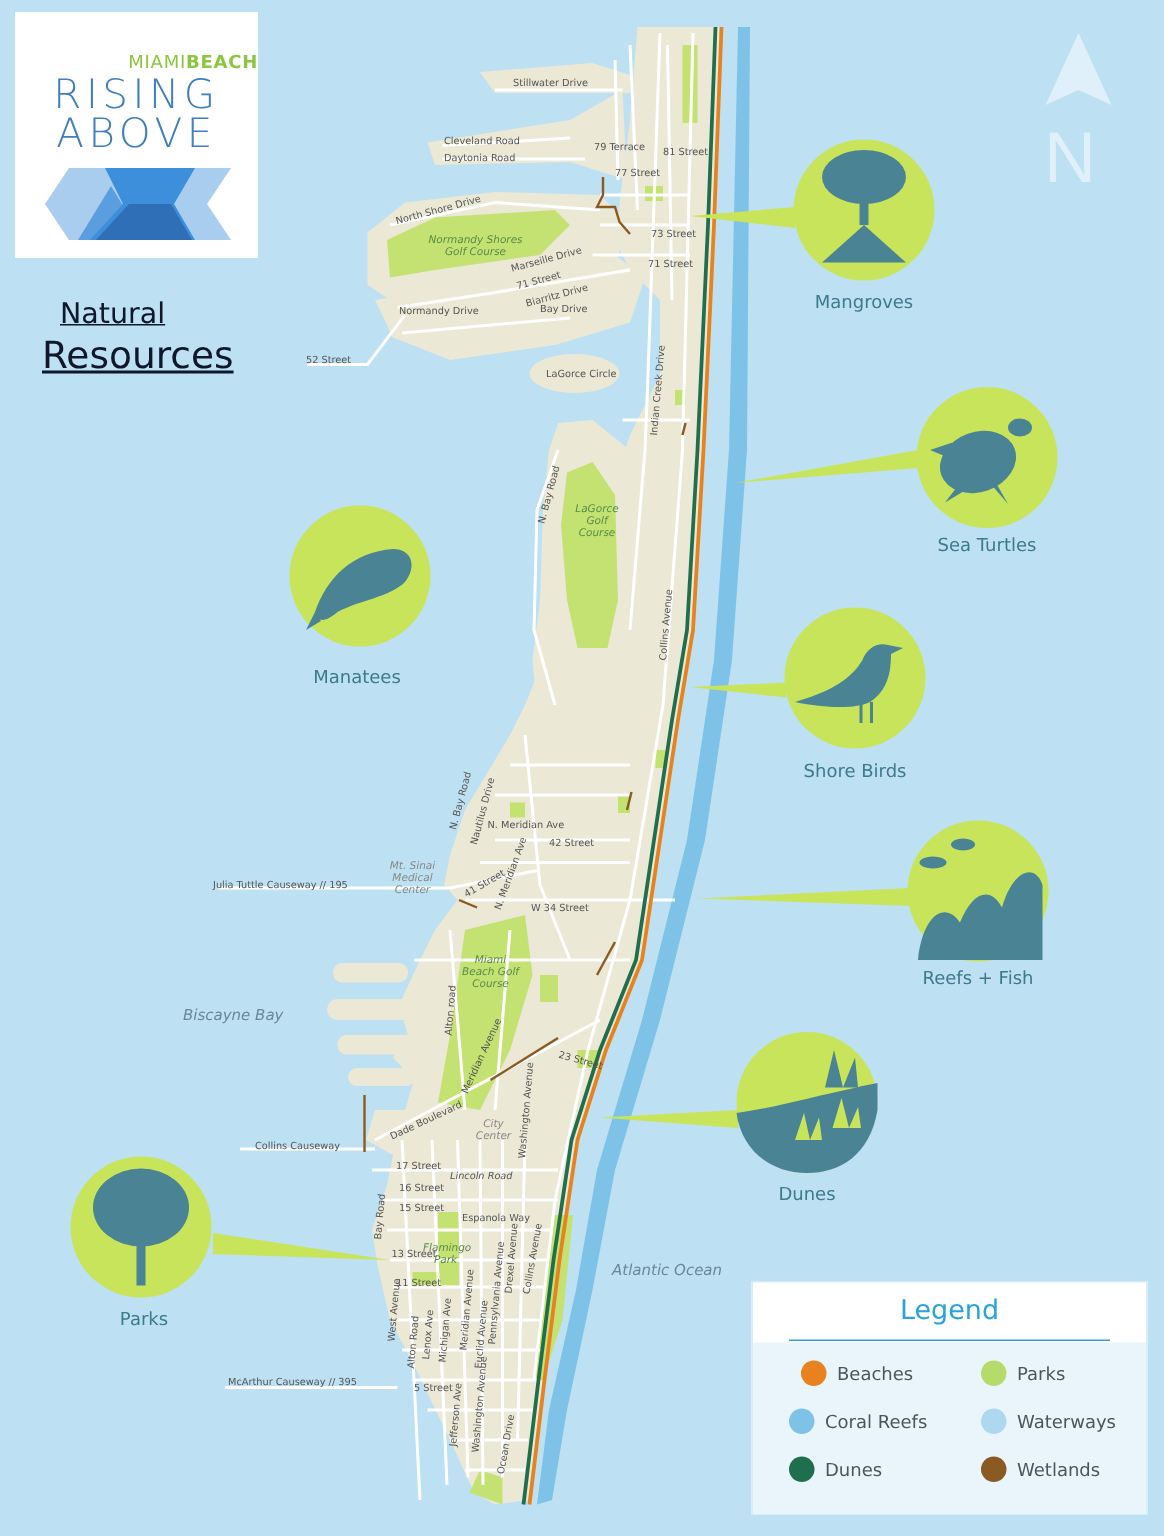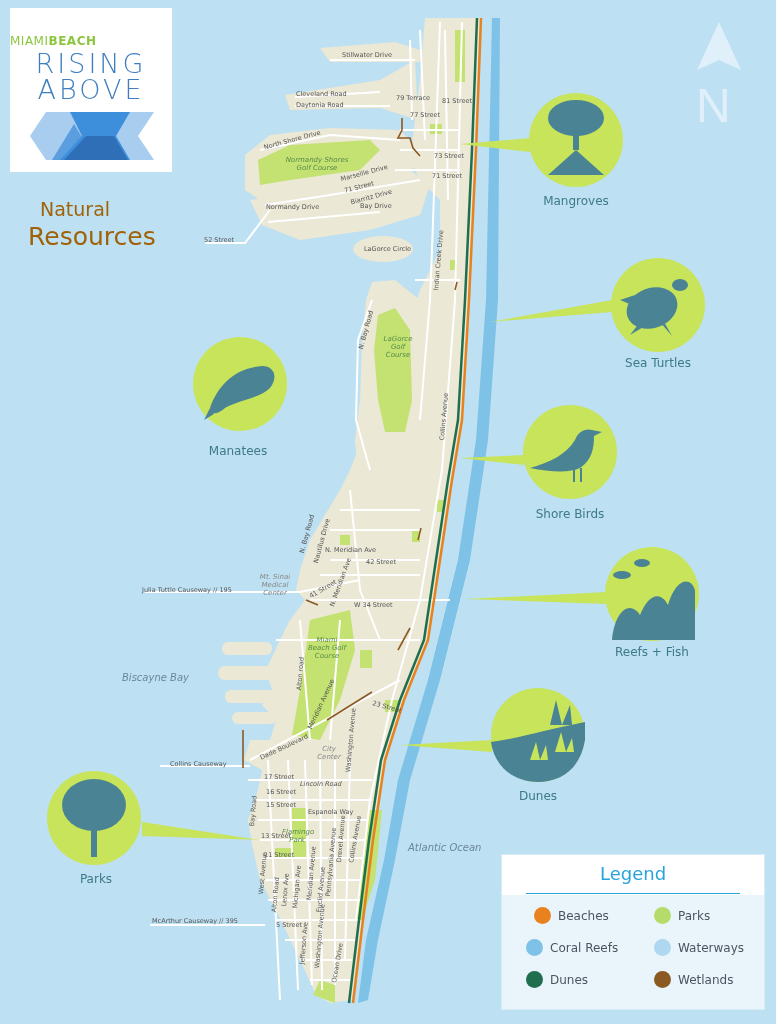--- a/index.html
+++ b/index.html
@@ -1,24 +1,24 @@
 <!DOCTYPE html>
 <html><head>
 <meta charset="utf-8">
 <style>
   html,body{margin:0;padding:0;}
   body{width:776px;height:1024px;position:relative;overflow:hidden;background:#bde0f2;font-family:"DejaVu Sans","Liberation Sans",sans-serif;}
   #map{position:absolute;left:0;top:0;width:776px;height:1024px;}
   .logo-box{position:absolute;left:10px;top:8px;width:162px;height:164px;background:#ffffff;}
-  .logo-miami{position:absolute;left:0;width:162px;top:26px;text-align:left;font-size:12px;letter-spacing:0.5px;}
+  .logo-miami{position:absolute;left:0;width:162px;top:26px;text-align:right;font-size:12px;letter-spacing:0.5px;}
   .logo-miami .m{color:#8cc63f;}
   .logo-miami .b{color:#8cc63f;font-weight:bold;}
   .logo-line{position:absolute;left:0;width:162px;text-align:center;font-size:27px;color:#3f7fbf;letter-spacing:3px;font-weight:300;line-height:27px;}
   .logo-l1{top:42px;} .logo-l2{top:68px;}
-  .title{position:absolute;left:28px;color:#a16207;}
+  .title{position:absolute;left:28px;color:#0f172a;text-decoration:underline;}
   .title-1{top:198px;font-size:19px;left:40px;}
   .title-2{top:222px;font-size:25px;left:28px;}
   .callout-label{position:absolute;font-size:12px;color:#3d7a8a;text-align:center;width:120px;}
   .street{position:absolute;font-size:6.5px;color:#555;white-space:nowrap;}
   .place{position:absolute;font-size:7px;color:#5a8a4a;font-style:italic;text-align:center;line-height:8px;}
   .water-label{position:absolute;font-size:10px;color:#6a8797;font-style:italic;}
   .legend{position:absolute;left:501px;top:854px;width:262px;height:154px;background:#ffffff;border:1px solid #d6ecf7;}
   .legend-body{position:absolute;left:0;top:40px;width:262px;height:114px;background:#eaf5fb;}
   .legend-title{position:absolute;left:0;top:8px;width:262px;text-align:center;font-size:18px;color:#29a3dc;}
   .legend-rule{position:absolute;left:24px;top:38px;width:214px;height:1px;background:#29a3dc;}

